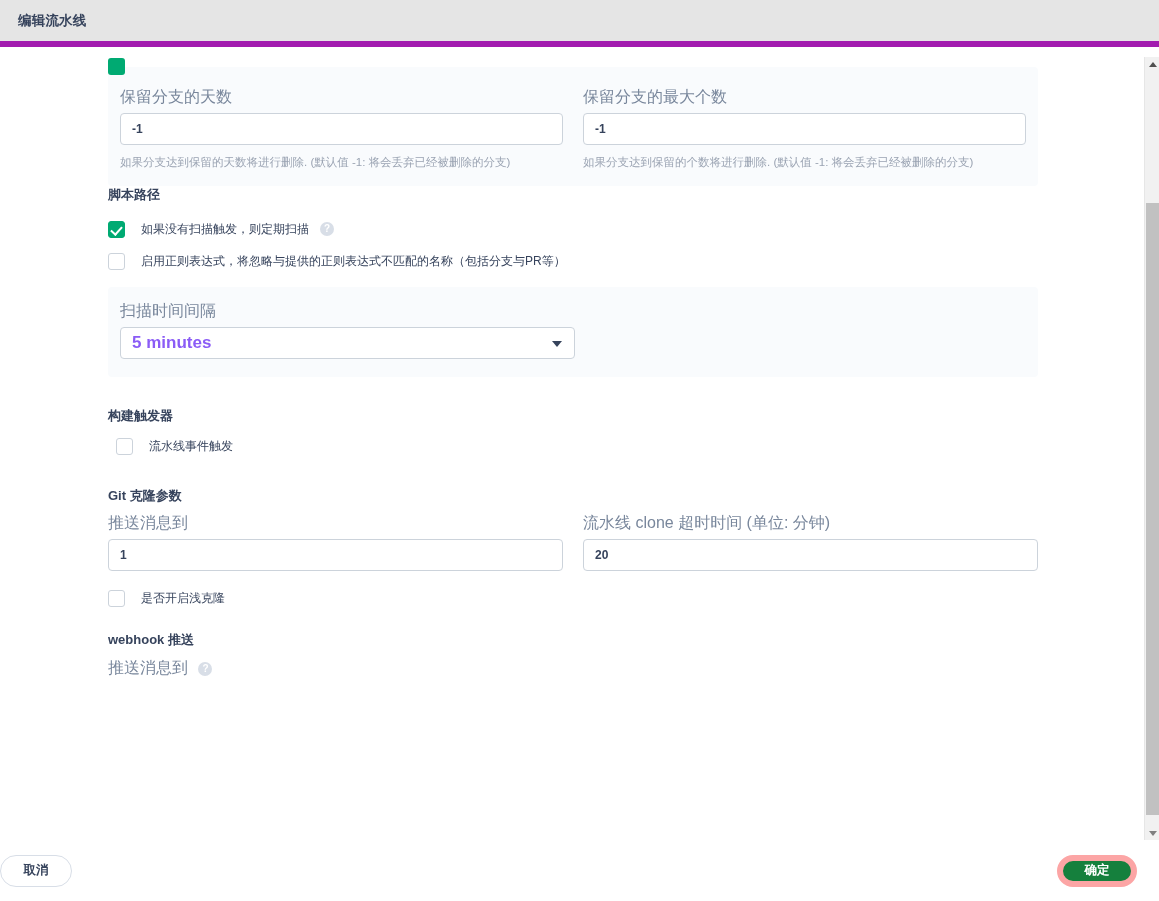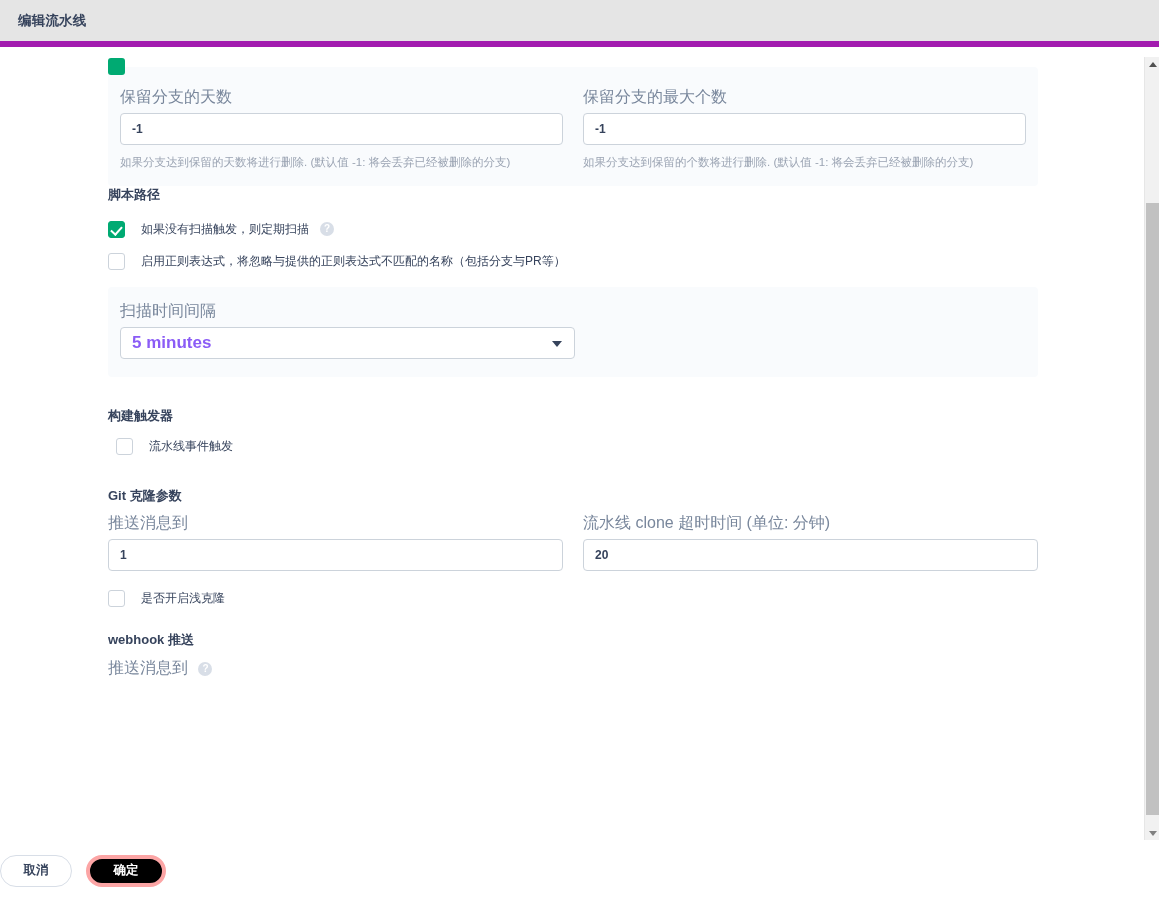--- a/index.html
+++ b/index.html
@@ -193,23 +193,22 @@
 
   
   .modal-footer {
     position: absolute;
     left: 0; bottom: 0;
     width: 1159px;
     height: 61px;
     background: #fff;
     display: flex;
     align-items: center;
-    justify-content: flex-start;
+    justify-content: space-between;
     padding-right: 22px;
-    gap: 14px;
     z-index: 6;
   }
   .btn {
     height: 32px;
     border-radius: 16px;
     font-size: 12.5px;
     font-weight: bold;
     display: flex;
     align-items: center;
     justify-content: center;
@@ -217,22 +216,22 @@
     font-family: "Liberation Sans", "DejaVu Sans", sans-serif;
   }
   .btn-cancel {
     width: 72px;
     background: #fff;
     border: 1px solid #d8dee7;
     color: #36435c;
   }
   .btn-ok {
     width: 80px;
-    background: #000000;
-    border: 4px solid #fca5a5;
+    background: #15803d;
+    border: 6px solid #fca5a5;
     color: #fff;
   }
 
   
   .scrollbar {
     position: absolute;
     right: 0; top: 57px;
     width: 15px;
     height: 783px;
     background: #f1f1f1;

